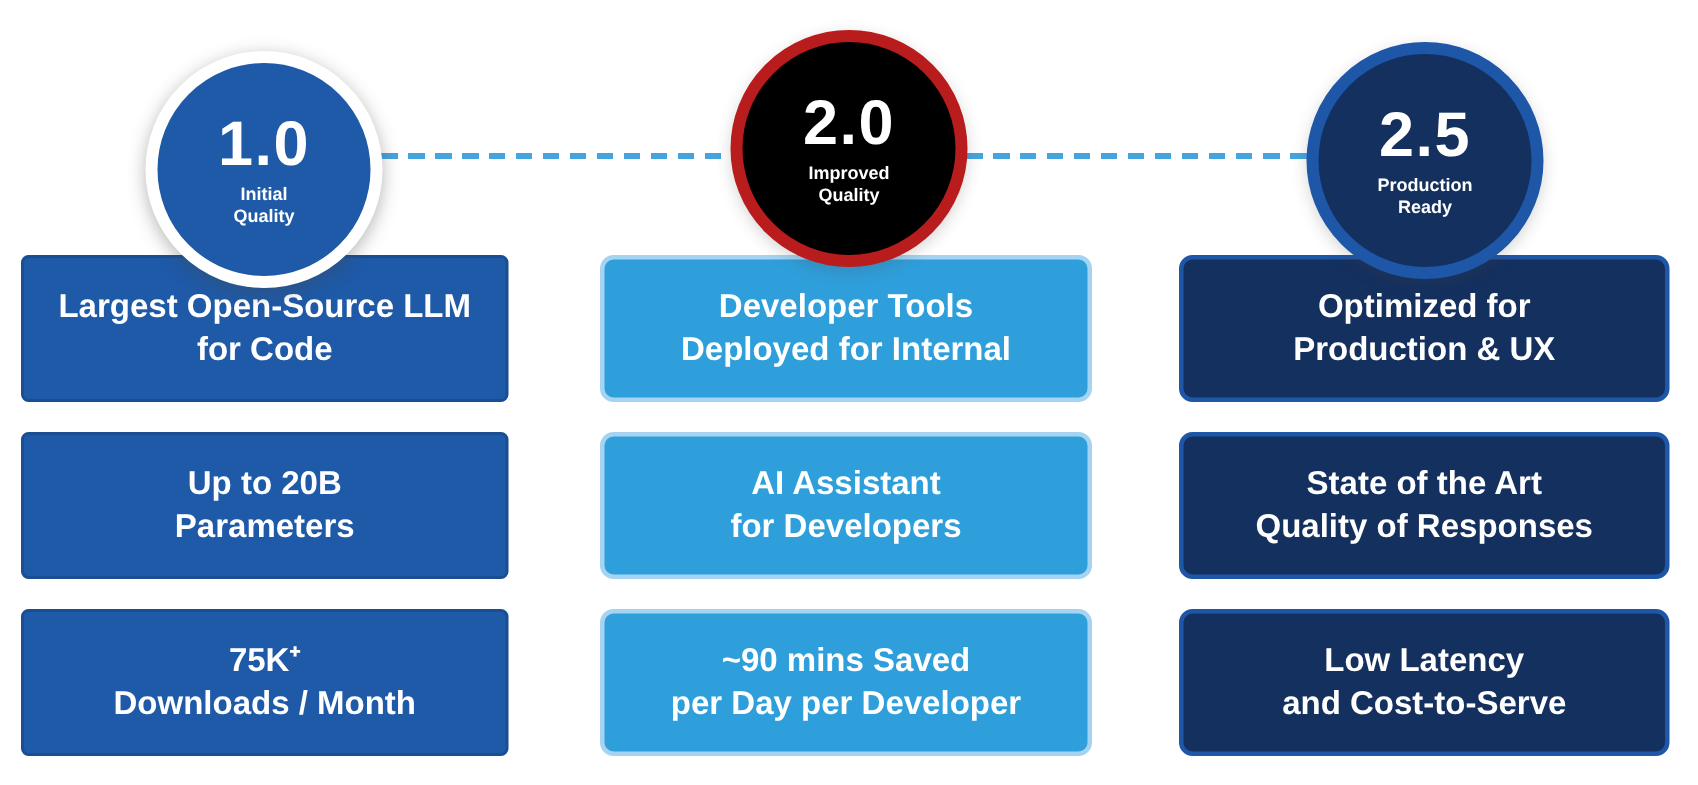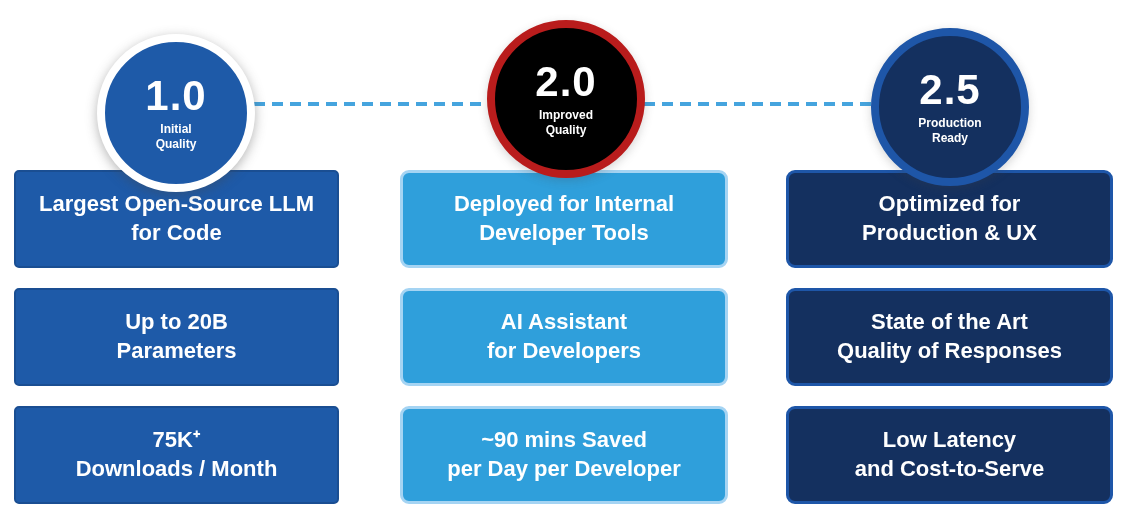--- a/index.html
+++ b/index.html
@@ -158,22 +158,22 @@
       <div>
         <span class="line">75K⁺</span>
         <span class="line">Downloads / Month</span>
       </div>
     </div>
   </div>
 
   <div class="column col-2">
     <div class="card">
       <div>
+        <span class="line">Developer Tools</span>
         <span class="line">Deployed for Internal</span>
-        <span class="line">Developer Tools</span>
       </div>
     </div>
     <div class="card">
       <div>
         <span class="line">AI Assistant</span>
         <span class="line">for Developers</span>
       </div>
     </div>
     <div class="card">
       <div>

